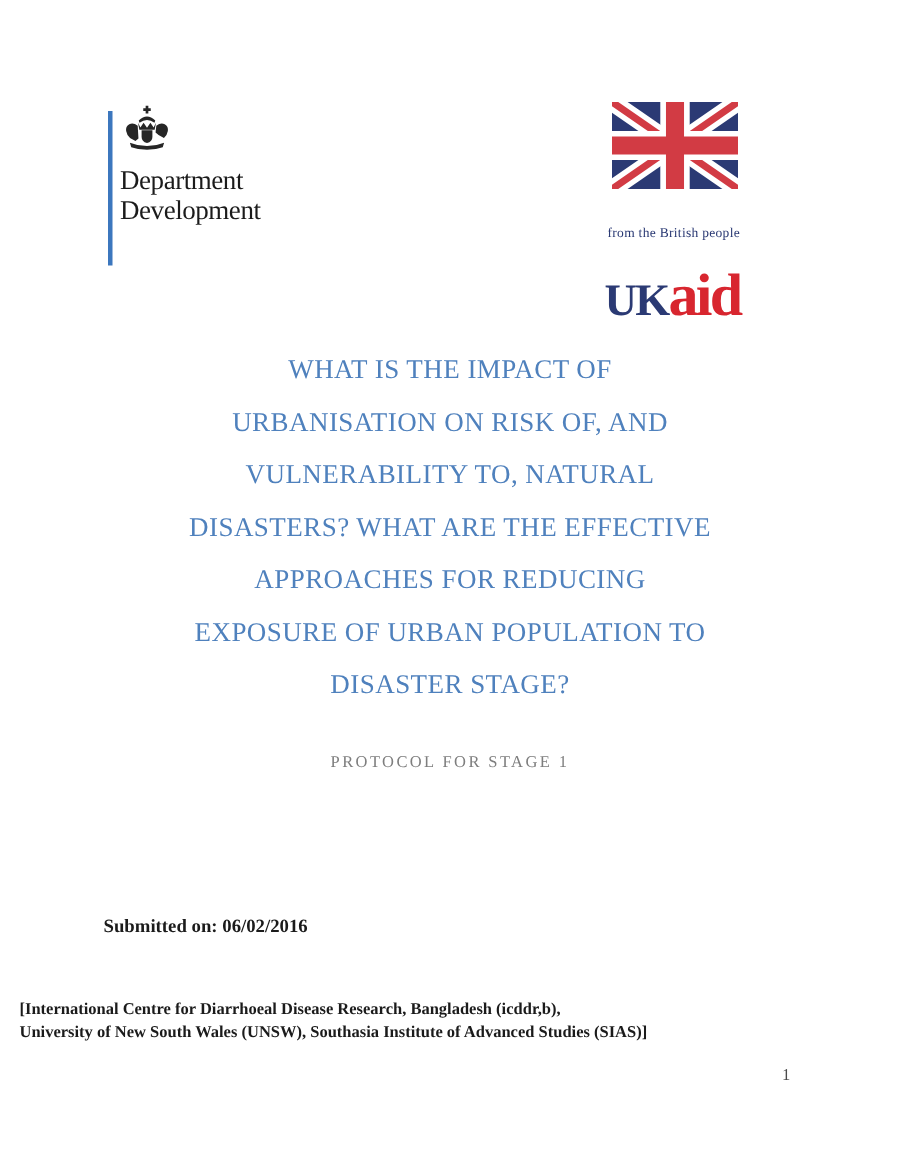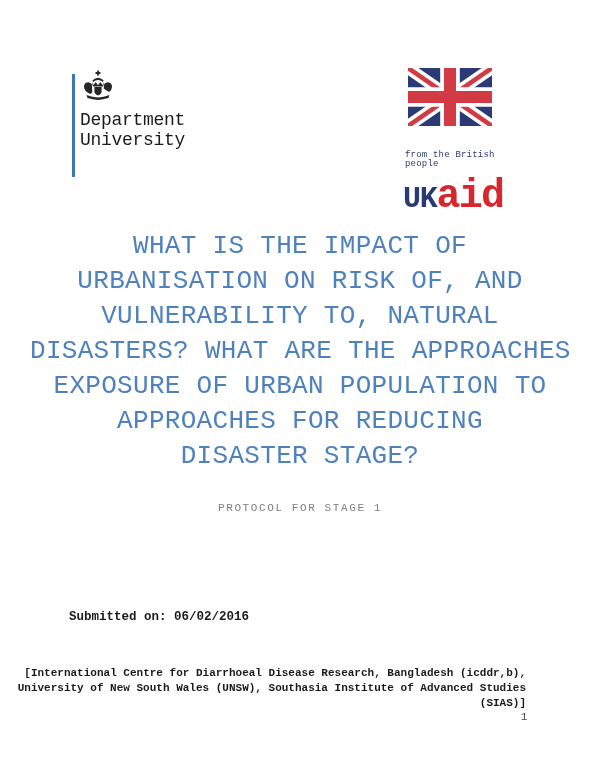--- a/index.html
+++ b/index.html
@@ -1,18 +1,18 @@
 <!DOCTYPE html>
 <html style="--titleBlue: #4F81BD; --dfidBarBlue: #3C77BE; --flagNavy: #2B3A74; --flagRed: #D23B44; --ukaidNavy: #2B3A74; --ukaidRed: #D8262F; --emblemBlack: #262626; --subtitleGray: #7E7E7E; --textBlack: #1B1B1B; --pageNumGray: #4A4A4A;"><head>
 <meta charset="utf-8">
 <style>
   html,body{margin:0;padding:0;background:#ffffff;}
   .page{
     position:relative;width:600px;height:776px;background:#ffffff;
-    overflow:hidden;font-family:Liberation Mono, monospace;
+    overflow:hidden;font-family:Liberation Serif, serif;
   }
 
   
   .dfid-bar{position:absolute;left:72px;top:74px;width:3px;height:103px;background:var(--dfidBarBlue);}
   .dfid-emblem{position:absolute;left:78px;top:70px;width:40px;height:32px;}
   .dfid-text{
     position:absolute;left:80px;top:110px;font-size:18px;line-height:20.3px;
     color:var(--textBlack);letter-spacing:-0.3px;
   }
 
@@ -26,41 +26,41 @@
   .ukaid-word .uk{font-size:30px;color:var(--ukaidNavy);letter-spacing:-1.2px;}
   .ukaid-word .aid{font-size:40px;color:var(--ukaidRed);letter-spacing:-1.8px;}
   .ukaid-tagline{
     position:absolute;left:405px;top:151px;width:100px;font-size:9px;line-height:9px;
     color:var(--ukaidNavy);letter-spacing:0.2px;
   }
 
   
   .doc-title{
     position:absolute;left:30px;width:540px;top:229px;text-align:center;
-    color:var(--titleBlue);font-size:26px;line-height:35px;letter-spacing:0.3px;
+    color:var(--titleBlue);font-size:18px;line-height:35px;letter-spacing:0.3px;
     font-weight:400;
   }
   .doc-title div{white-space:nowrap;}
 
   
   .subtitle{
     position:absolute;left:0;width:600px;top:502px;text-align:center;
     color:var(--subtitleGray);font-size:11px;letter-spacing:1.6px;
   }
 
   
   .submitted{
     position:absolute;left:69px;top:610px;font-size:12.5px;font-weight:bold;
     color:var(--textBlack);
   }
 
   
   .institutions{
-    position:absolute;left:0;width:526px;top:666px;text-align:right;
-    font-size:11px;line-height:14.8px;font-weight:bold;color:var(--textBlack);
+    position:absolute;left:0;width:526px;top:666px;text-align:left;
+    font-size:11px;line-height:14.8px;font-weight:bold;color:var(--textBlack);padding-left:13px;
   }
 
   
   .page-number{
     position:absolute;left:512px;top:711px;width:24px;text-align:center;
     font-size:11px;color:var(--pageNumGray);
   }
 </style>
 </head>
 <body>
@@ -73,21 +73,21 @@
       <path d="M19.1,0 h1.8 v1.6 h1.6 v1.9 h-1.6 v1.6 h-1.8 v-1.6 h-1.6 v-1.9 h1.6 z" fill="#262626"></path>
       <path d="M14.5,9.8 Q20,4.6 25.5,9.8 L25,11.4 Q20,7.6 15,11.4 z" fill="#262626"></path>
       <path d="M14,11.4 l1.6,3.1 2.1,-3.1 2.3,3.3 2.3,-3.3 2.1,3.1 1.6,-3.1 -0.9,4.6 h-10.2 z" fill="#262626"></path>
       <path d="M16.4,16.4 h7.2 v4.4 q0,3 -3.6,4.1 q-3.6,-1.1 -3.6,-4.1 z" fill="#262626"></path>
       <path d="M13.8,13.4 q-3,-2.6 -5.6,-1.1 q-2.6,1.5 -2.1,4.6 q0.5,3 2.6,4.6 l3.6,2 2,-1.6 z" fill="#262626"></path>
       <path d="M26.2,13.4 q3,-2.6 5.6,-1.1 q2.6,1.5 2.1,4.6 q-0.5,3 -2.6,4.6 l-3.6,-2 -2,-1.6 z" fill="#262626"></path>
       <path d="M8.6,24.6 q11.4,4.6 22.8,0 l-0.9,3 q-10.5,3.6 -21,0 z" fill="#262626"></path>
     </svg>
     <div class="dfid-text">
       <div>Department</div>
-      <div>University</div>
+      <div>Development</div>
     </div>
   </div>
 
   <div>
     <svg class="ukaid-flag" viewBox="0 0 60 42" preserveAspectRatio="none" xmlns="http://www.w3.org/2000/svg">
       <rect width="60" height="42" fill="#2B3A74"></rect>
       <path d="M0 0 L60 42 M60 0 L0 42" stroke="#ffffff" stroke-width="8.5" fill="none"></path>
       <path d="M0 0 L60 42 M60 0 L0 42" stroke-width="3.4" fill="none" stroke="#D23B44"></path>
       <path d="M30 0 V42 M0 21 H60" stroke="#ffffff" stroke-width="14" fill="none"></path>
       <path d="M30 0 V42 M0 21 H60" stroke-width="8.6" fill="none" stroke="#D23B44"></path>
@@ -95,23 +95,23 @@
     <div class="ukaid-word">
       <span class="uk">UK</span><span class="aid">aid</span>
     </div>
     <div class="ukaid-tagline">from the British people</div>
   </div>
 
   <div class="doc-title">
     <div>WHAT IS THE IMPACT OF</div>
     <div>URBANISATION ON RISK OF, AND</div>
     <div>VULNERABILITY TO, NATURAL</div>
-    <div>DISASTERS? WHAT ARE THE APPROACHES</div>
+    <div>DISASTERS? WHAT ARE THE EFFECTIVE</div>
+    <div>APPROACHES FOR REDUCING</div>
     <div>EXPOSURE OF URBAN POPULATION TO</div>
-    <div>APPROACHES FOR REDUCING</div>
     <div>DISASTER STAGE?</div>
   </div>
 
   <div class="subtitle">PROTOCOL FOR STAGE 1</div>
 
   <div class="submitted">Submitted on: 06/02/2016</div>
 
   <div class="institutions">
     <div>[International Centre for Diarrhoeal Disease Research, Bangladesh (icddr,b),</div>
     <div>University of New South Wales (UNSW), Southasia Institute of Advanced Studies (SIAS)]</div>

